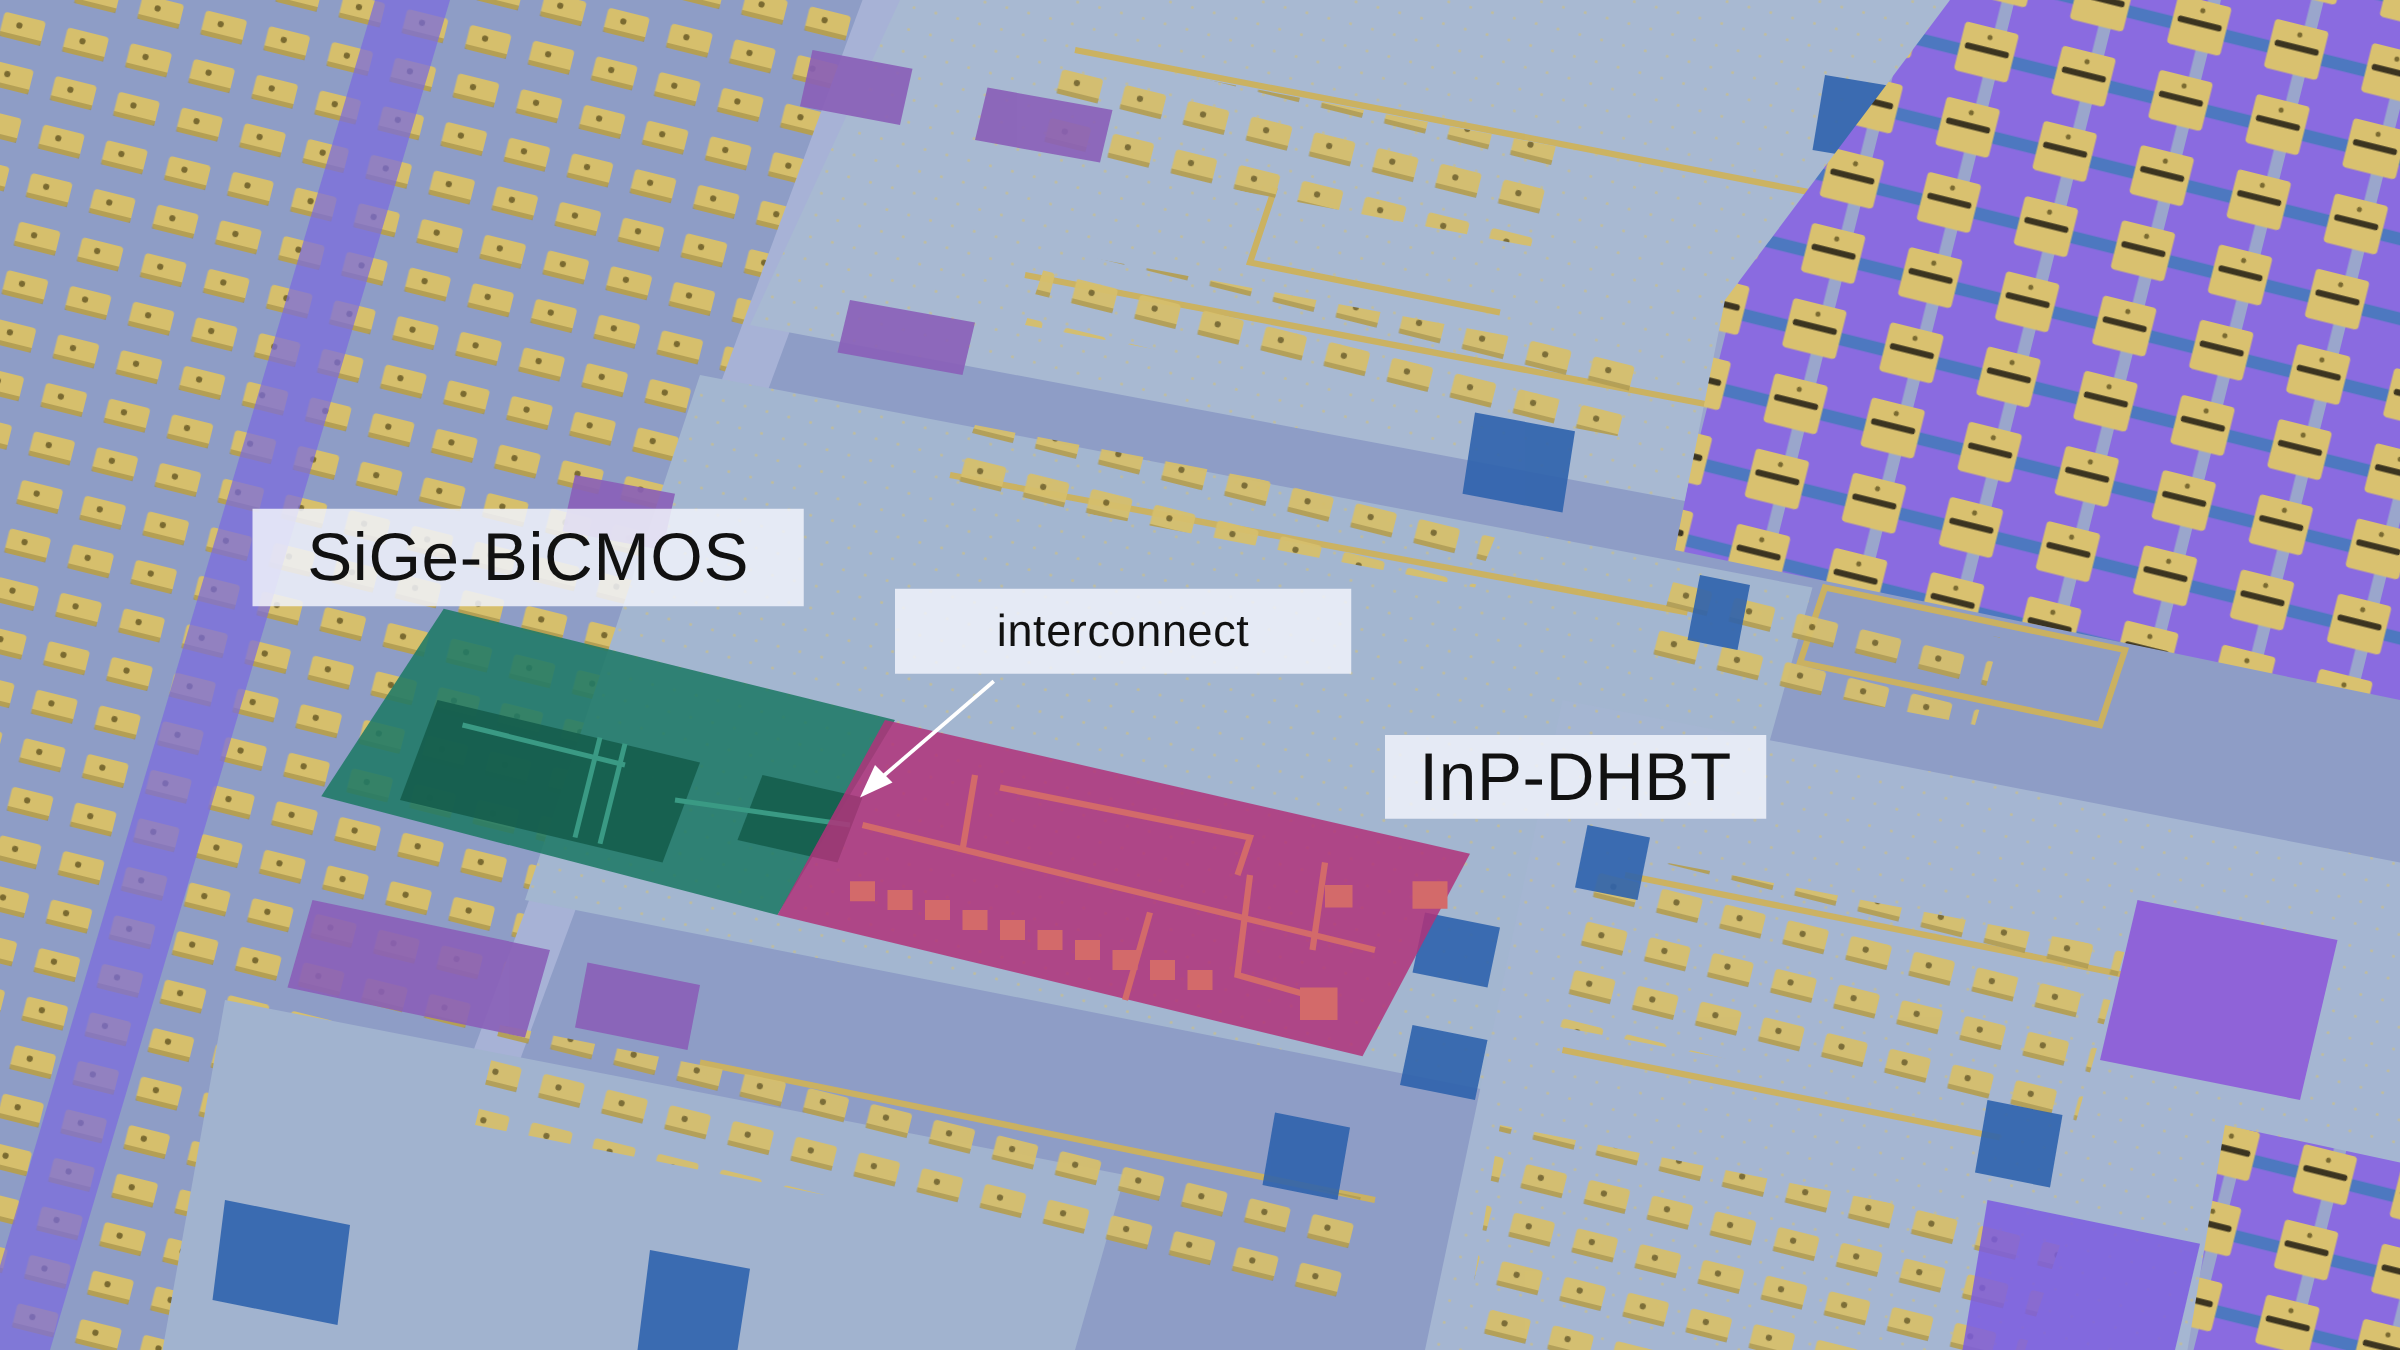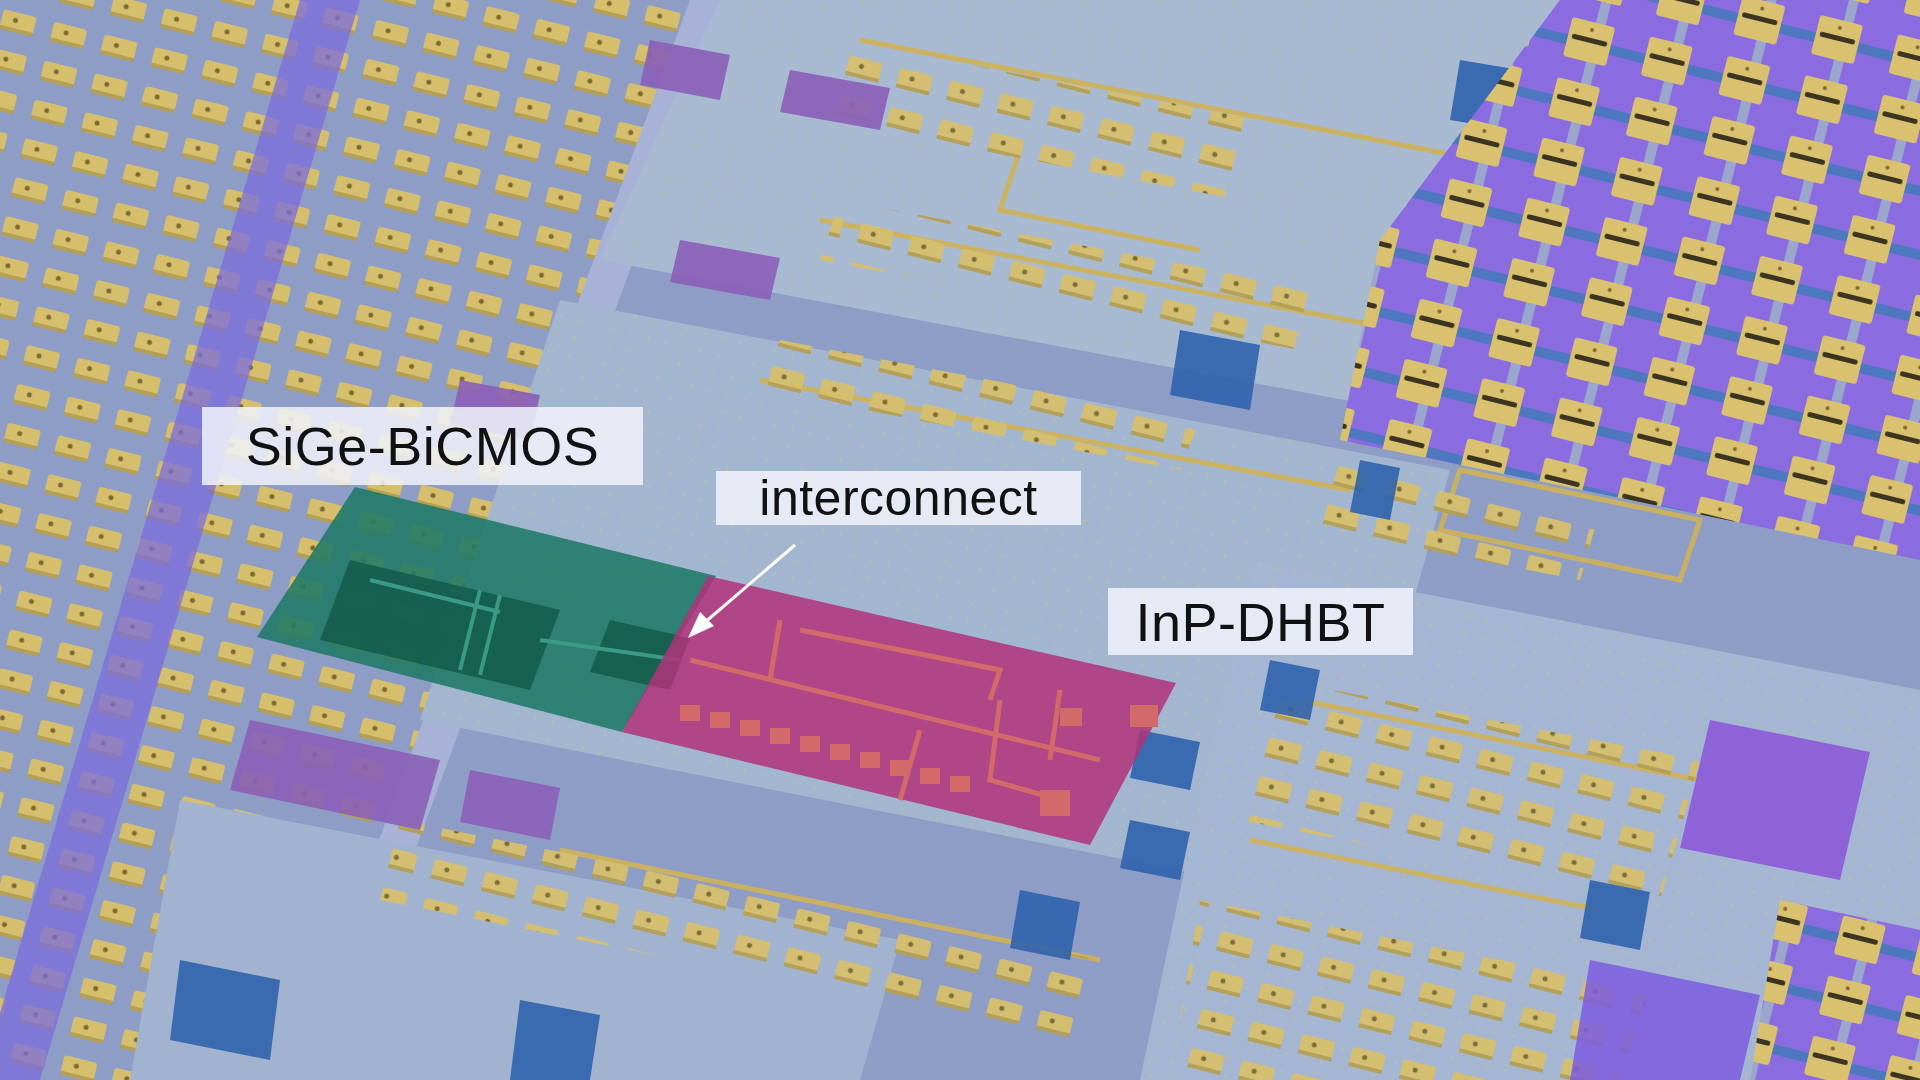--- a/index.html
+++ b/index.html
@@ -1,20 +1,20 @@
 <!DOCTYPE html>
 <html><head>
 <meta charset="utf-8">
 <style>
   html,body{margin:0;padding:0;}
   body{width:1920px;height:1080px;overflow:hidden;background:#8e9dc6;position:relative;font-family:"Liberation Sans",sans-serif;}
   #photo{position:absolute;left:0;top:0;width:1920px;height:1080px;}
   .label{position:absolute;background:rgba(240,242,250,0.86);color:#111;display:flex;align-items:center;justify-content:center;letter-spacing:0.5px;font-family:"Liberation Sans",sans-serif;}
   #lbl-sige{left:202px;top:407px;width:441px;height:78px;font-size:54px;}
-  #lbl-inter{left:716px;top:471px;width:365px;height:54px;font-size:50px;}
+  #lbl-inter{left:716px;top:471px;width:365px;height:68px;font-size:36px;}
   #lbl-inp{left:1108px;top:588px;width:305px;height:67px;font-size:54px;}
 </style>
 </head>
 <body>
 
 <svg id="photo" viewBox="0 0 1920 1080" xmlns="http://www.w3.org/2000/svg">
   <defs>
     <pattern id="pads" width="52" height="40" patternUnits="userSpaceOnUse" patternTransform="rotate(14)">
       <rect x="6" y="8" width="34" height="20" rx="3" fill="#d6bf6c"></rect>
       <rect x="6" y="24" width="34" height="4" fill="#9c8a45" opacity="0.6"></rect>

